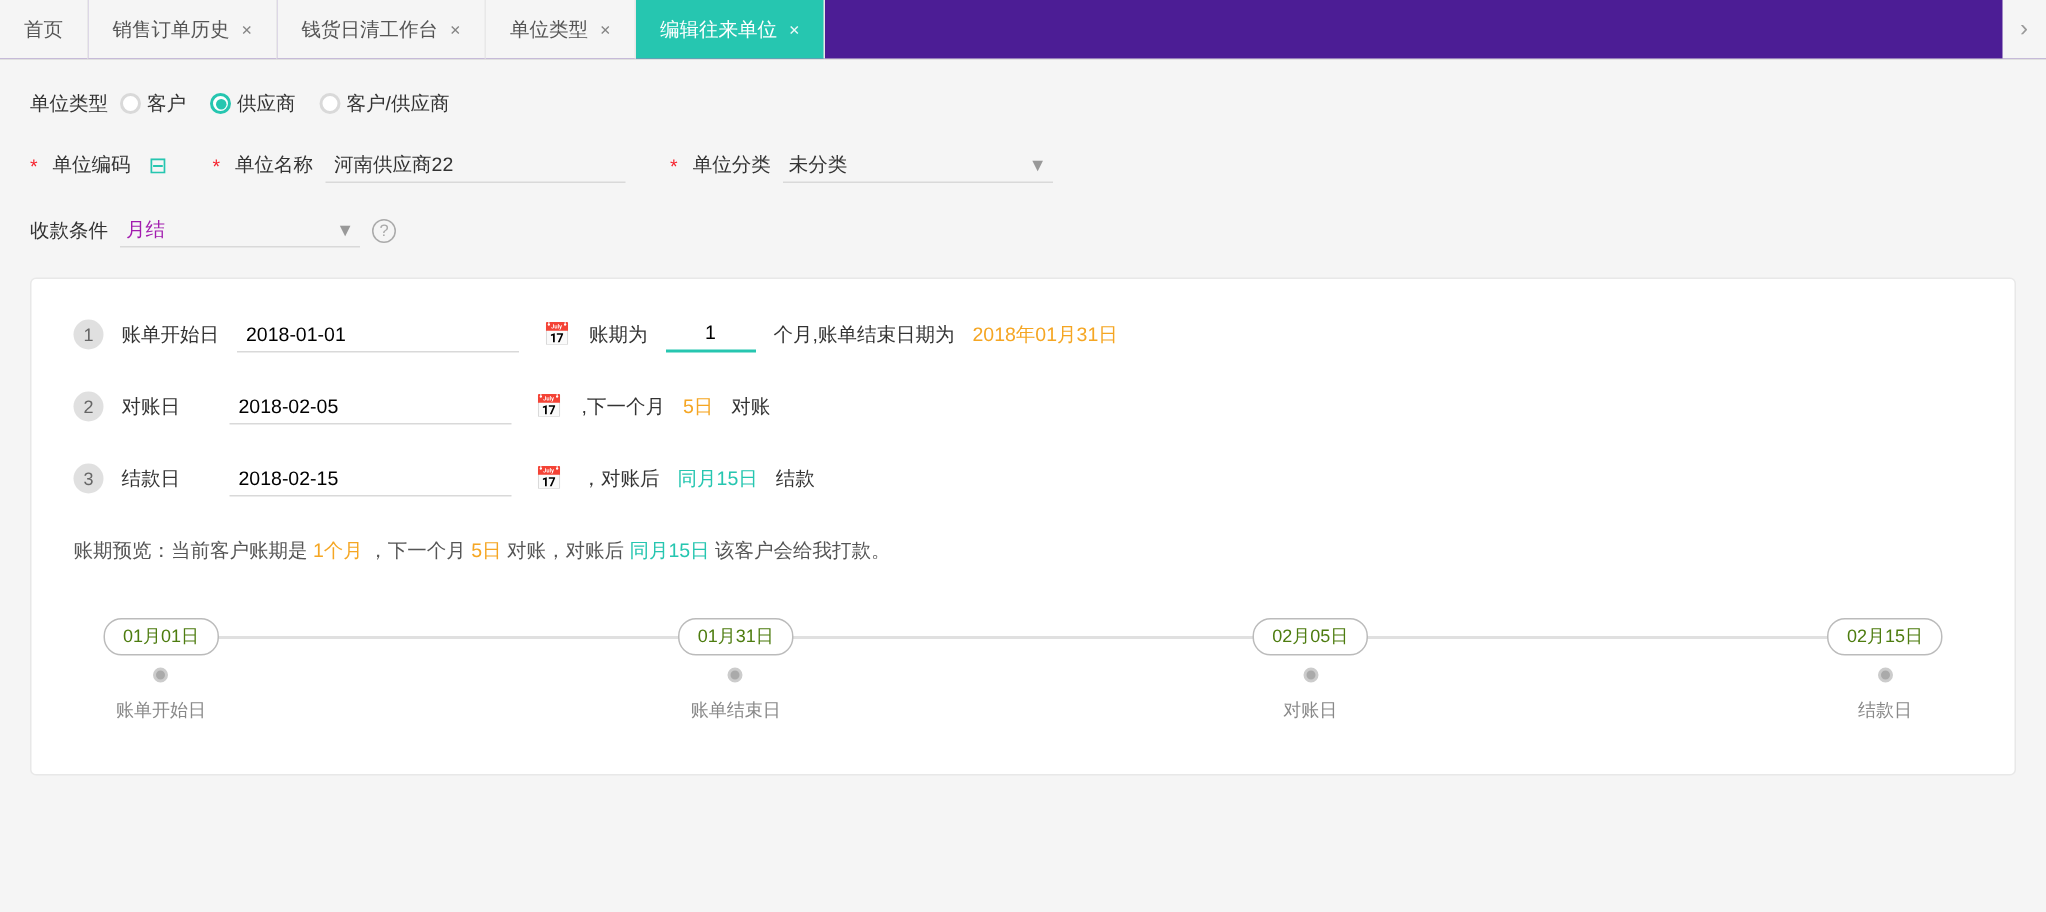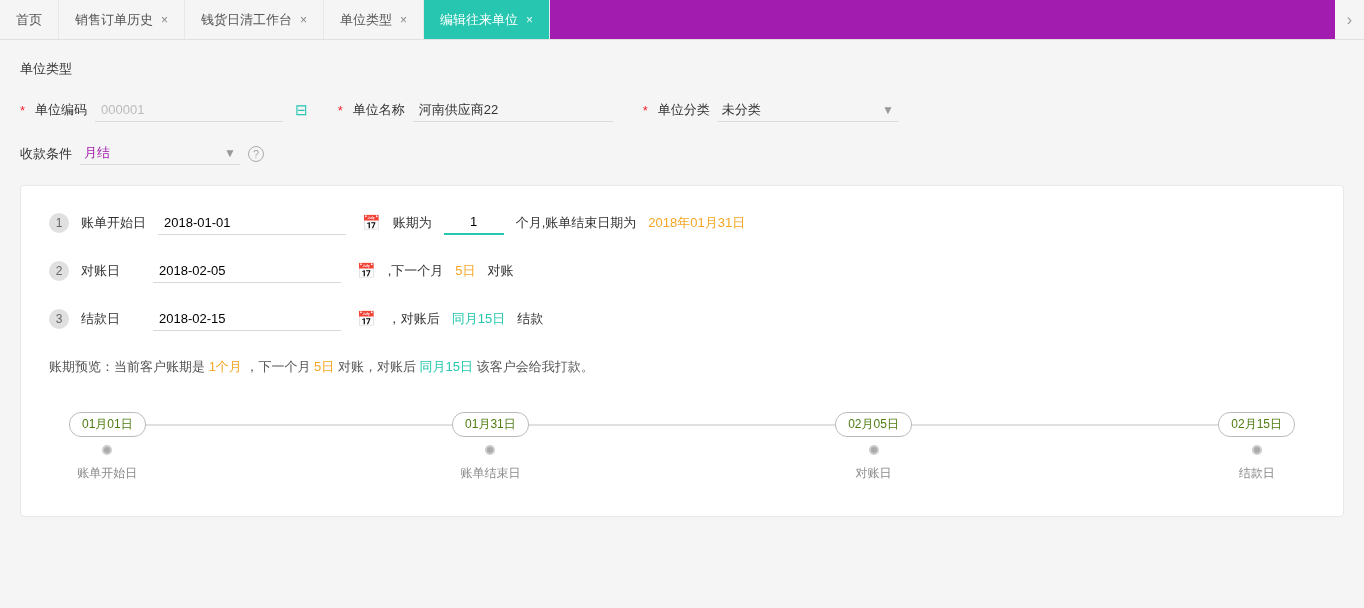--- a/index.html
+++ b/index.html
@@ -2,21 +2,21 @@
 <html><head>
   <meta charset="utf-8">
   <style>
     * { box-sizing: border-box; margin: 0; padding: 0; }
     body { font-family: "Microsoft YaHei", "PingFang SC", sans-serif; font-size: 13px; color: #333; background: #f5f5f5; }
 
     
     .tab-bar {
       display: flex;
       align-items: stretch;
-      background: #a21caf;
+      background: #4c1d95;
       border-bottom: 1px solid #e0e0e0;
       height: 40px;
       padding-left: 0;
     }
     .tab-item {
       display: flex;
       align-items: center;
       padding: 0 16px;
       font-size: 13px;
       color: #555;
@@ -310,29 +310,45 @@
     <span class="tab-close">×</span>
   </div>
   <div class="tab-arrow">›</div>
 </div>
 
 <div class="main-content">
 
   <div class="form-row">
     <div class="form-field">
       <span class="form-label">单位类型</span>
+      <div class="radio-group">
+
+        <div class="radio-item">
+          <div class="radio-circle"></div>
+          <span>客户</span>
+        </div>
+
+        <div class="radio-item">
+          <div class="radio-circle checked"></div>
+          <span>供应商</span>
+        </div>
+
+        <div class="radio-item">
+          <div class="radio-circle"></div>
+          <span>客户/供应商</span>
+        </div>
+      </div>
     </div>
   </div>
 
   <div class="form-row">
 
     <div class="form-field">
       <span class="required-star">*</span>
       <span class="form-label">单位编码</span>
-      <input type="text" class="form-input" style="min-width: 140px; color: rgb(187, 187, 187);" value="000001">
       <span class="cal-icon">⊟</span>
     </div>
 
     <div class="form-field">
       <span class="required-star">*</span>
       <span class="form-label">单位名称</span>
       <input type="text" class="form-input" style="min-width: 200px;" value="河南供应商22">
     </div>
 
     <div class="form-field">

